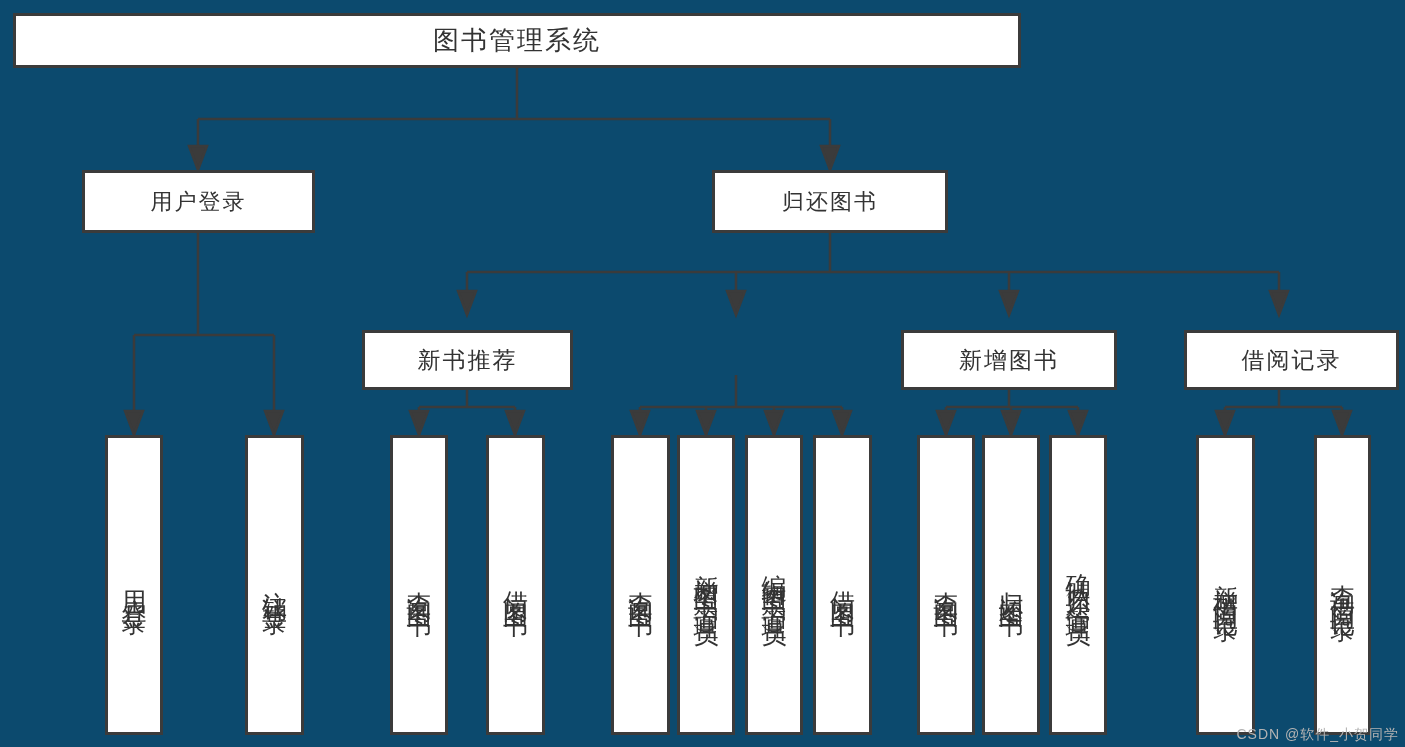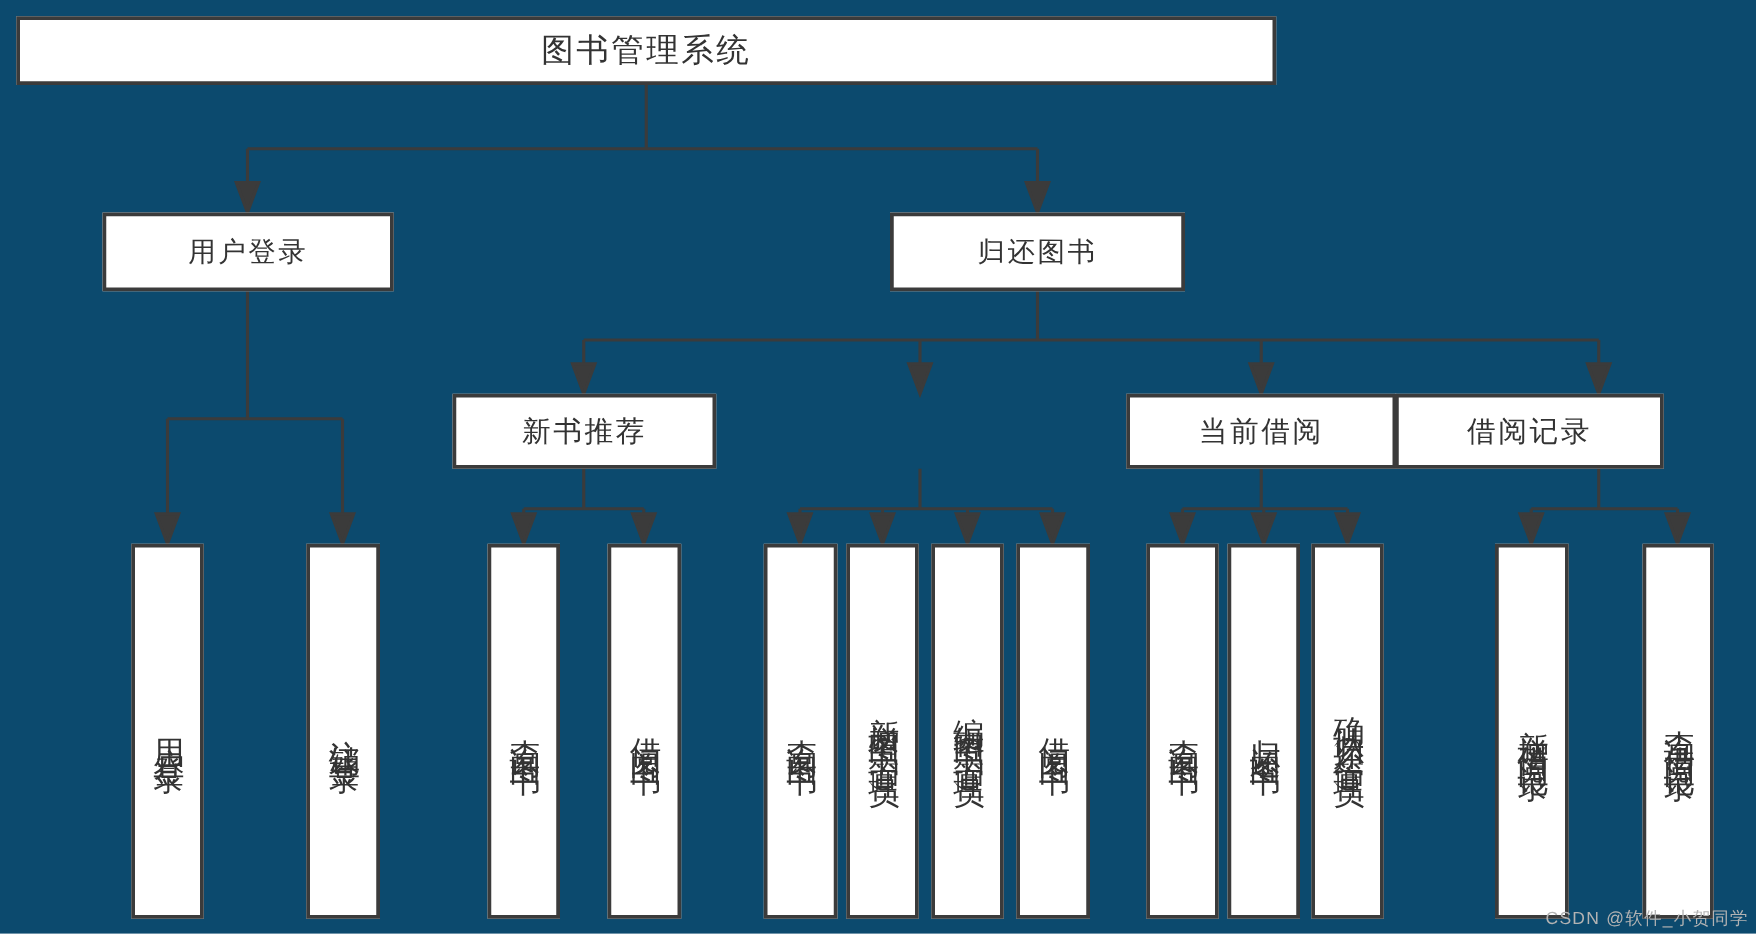--- a/index.html
+++ b/index.html
@@ -24,21 +24,21 @@
     background: #ffffff;
     color: #333333;
     display: flex;
     align-items: center;
     justify-content: center;
     z-index: 2;
     letter-spacing: 2px;
   }
   .node.root  { font-size: 26px; }
   .node.lvl2  { font-size: 22px; }
-  .node.lvl3  { font-size: 23px; }
+  .node.lvl3  { font-size: 23px; margin-top: 15px; }
   .node.leaf {
     writing-mode: vertical-rl;
     text-orientation: mixed;
     font-size: 25px;
     letter-spacing: 7px;
     line-height: 1;
     padding: 4px 0;
   }
   .watermark {
     position: absolute;
@@ -107,22 +107,22 @@
       </g>
     </g>
   </svg>
 
   <div class="node root" style="left:13px; top:13px; width:1008px; height:55px;">图书管理系统</div>
 
   <div class="node lvl2" style="left:82px; top:170px; width:233px; height:63px;">用户登录</div>
   <div class="node lvl2" style="left:712px; top:170px; width:236px; height:63px;">归还图书</div>
 
   <div class="node lvl3" style="left:362px; top:315px; width:211px; height:60px;">新书推荐</div>
-  <div class="node lvl3" style="left:901px; top:315px; width:216px; height:60px;">当前借阅</div>
-  <div class="node lvl3" style="left:1116px; top:315px; width:215px; height:60px;">借阅记录</div>
+  <div class="node lvl3" style="left:901px; top:315px; width:216px; height:60px;">新增图书</div>
+  <div class="node lvl3" style="left:1184px; top:315px; width:215px; height:60px;">借阅记录</div>
 
   <div class="node leaf" style="left:105px; top:435px; width:58px; height:300px;">用户登录</div>
   <div class="node leaf" style="left:245px; top:435px; width:59px; height:300px;">注销登录</div>
 
   <div class="node leaf" style="left:390px; top:435px; width:58px; height:300px;">查询图书</div>
   <div class="node leaf" style="left:486px; top:435px; width:59px; height:300px;">借阅图书</div>
 
   <div class="node leaf" style="left:611px; top:435px; width:59px; height:300px;">查询图书</div>
   <div class="node leaf" style="left:677px; top:435px; width:58px; height:300px;">新增图书（管理员）</div>
   <div class="node leaf" style="left:745px; top:435px; width:58px; height:300px;">编辑图书（管理员）</div>

